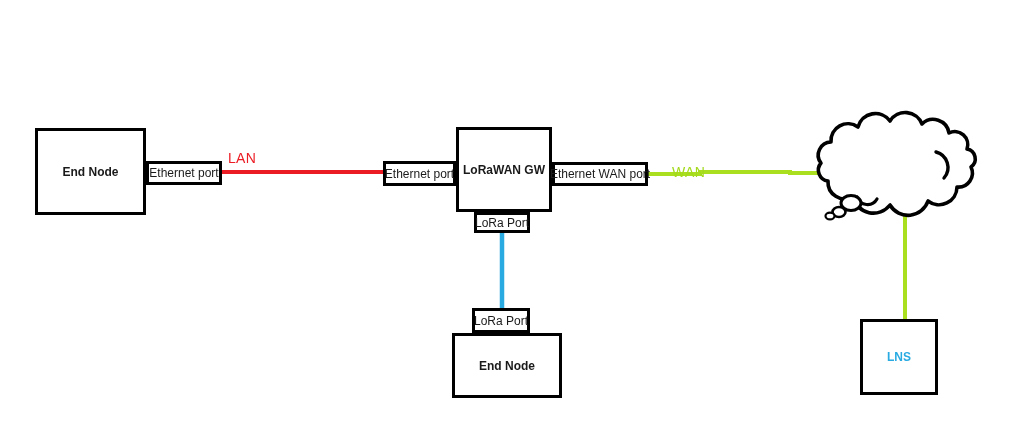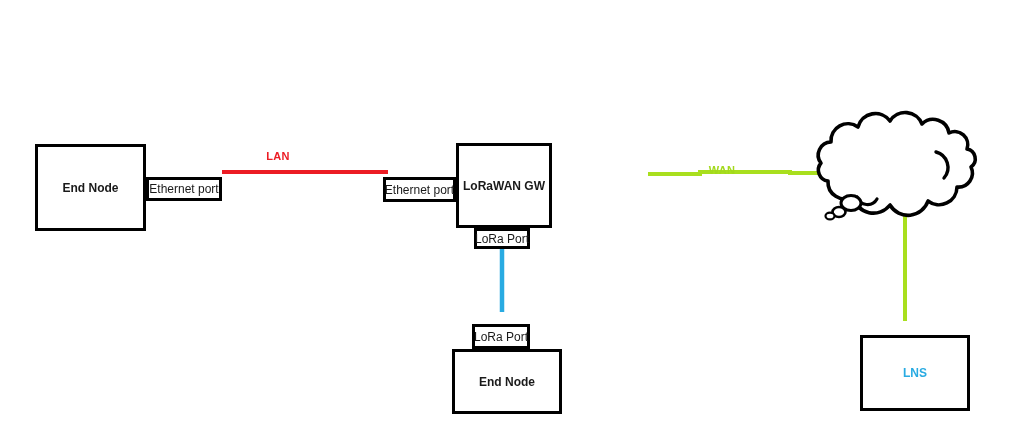--- a/index.html
+++ b/index.html
@@ -25,55 +25,54 @@
   .box {
     position: absolute;
     box-sizing: border-box;
     background: #ffffff;
     border: 3px solid #000000;
     display: flex;
     align-items: center;
     justify-content: center;
     text-align: center;
     color: #1a1a1a;
-    margin-top: 16px;
   }
   .node-box {
     border-width: 3px;
     font-weight: bold;
     font-size: 12px;
   }
   .port-box {
     border-width: 3px;
     font-weight: 400;
     font-size: 12px;
     white-space: nowrap;
   }
   .link-label {
     position: absolute;
-    font-size: 11px;
-    font-weight: bold;
-    text-align: center;
+    font-size: 14px;
+    font-weight: normal;
+    text-align: left;
     width: 100px;
     letter-spacing: 0.3px;
   }
   .lan-label { color: #EC1C24; }
   .wan-label { color: #A3D91C; }
   .lns-text  { color: #29ABE2; }
 
   
   #end-node-left   { left: 35px;  top: 128px; width: 111px; height: 87px; }
   #eth-port-left   { left: 146px; top: 161px; width: 76px;  height: 24px; }
   #gw-box          { left: 456px; top: 127px; width: 96px;  height: 85px; }
   #eth-port-gw     { left: 383px; top: 161px; width: 73px;  height: 25px; }
   #eth-wan-port    { left: 552px; top: 162px; width: 96px;  height: 24px; }
   #lora-port-gw    { left: 474px; top: 212px; width: 56px;  height: 21px; }
   #lora-port-end   { left: 472px; top: 308px; width: 58px;  height: 25px; }
   #end-node-bottom { left: 452px; top: 333px; width: 110px; height: 65px; }
-  #lns-box         { left: 860px; top: 319px; width: 110px; height: 76px; font-size: 12px; }
+  #lns-box         { left: 860px; top: 319px; width: 78px; height: 76px; font-size: 12px; }
   #lan-label       { left: 228px; top: 150px; }
   #wan-label       { left: 672px; top: 164px; }
 </style>
 </head>
 <body>
 
 <div class="canvas">
 
   <svg class="layer" viewBox="0 0 1024 436">
 
@@ -118,20 +117,23 @@
   </div>
 
   <div class="link-label lan-label" id="lan-label">LAN</div>
 
   <div class="box port-box" id="eth-port-gw">
     <span>Ethernet port</span>
   </div>
   <div class="box node-box" id="gw-box">
     <span>LoRaWAN GW</span>
   </div>
+  <div class="box port-box" id="eth-wan-port">
+    <span>Ethernet WAN port</span>
+  </div>
   <div class="box port-box" id="lora-port-gw">
     <span>LoRa Port</span>
   </div>
 
   <div class="link-label wan-label" id="wan-label">WAN</div>
 
   <div class="box port-box" id="lora-port-end">
     <span>LoRa Port</span>
   </div>
   <div class="box node-box" id="end-node-bottom">

